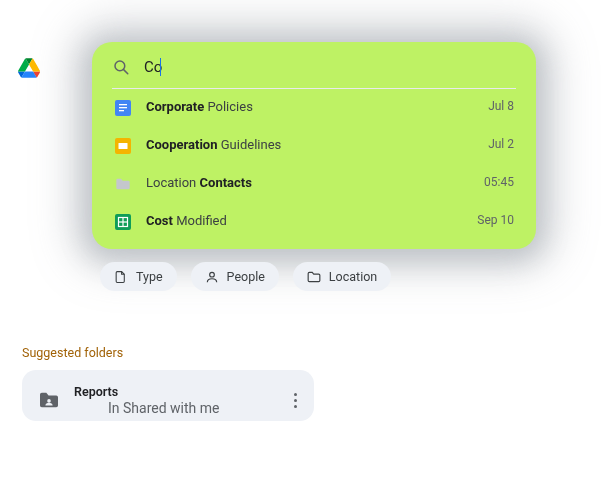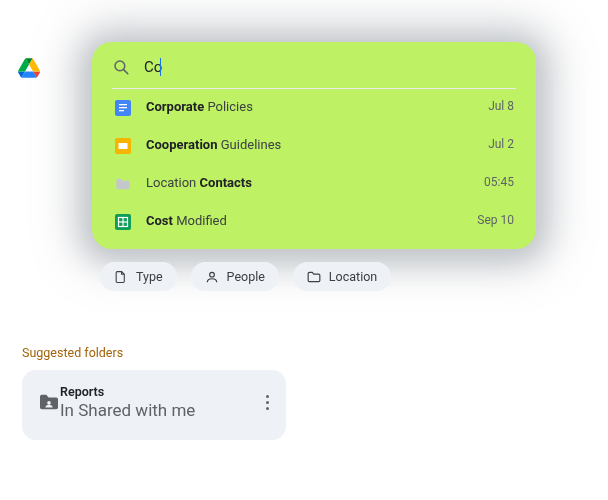--- a/index.html
+++ b/index.html
@@ -108,46 +108,48 @@
       color: #a16207;
     }
     .folders-row {
       position: absolute;
       left: 22px;
       top: 370px;
       display: flex;
       gap: 36px;
     }
     .folder-card {
-      width: 264px;
+      width: 292px;
       background: #eef1f6;
       border-radius: 14px;
-      padding: 14px 10px 20px 16px;
-      display: flex;
-      align-items: center;
+      padding: 14px 10px 5px 16px;
+      display: flex;
+      align-items: center;
+      gap: 14px;
       cursor: pointer;
     }
     .folder-icon {
       width: 22px;
       height: 22px;
       display: flex;
       align-items: center;
       justify-content: center;
       flex-shrink: 0;
     }
     .folder-text { flex: 1; }
     .folder-name {
       font-size: 12.5px;
       font-weight: 600;
       color: #202124;
     }
     .folder-loc {
-      font-size: 17px;
+      font-size: 14px;
       color: #5f6368;
       margin-top: 1px;
+      margin-left: 34px;
     }
     .kebab {
       width: 18px;
       display: flex;
       flex-direction: column;
       align-items: center;
       gap: 3px;
       padding: 4px;
       cursor: pointer;
     }

